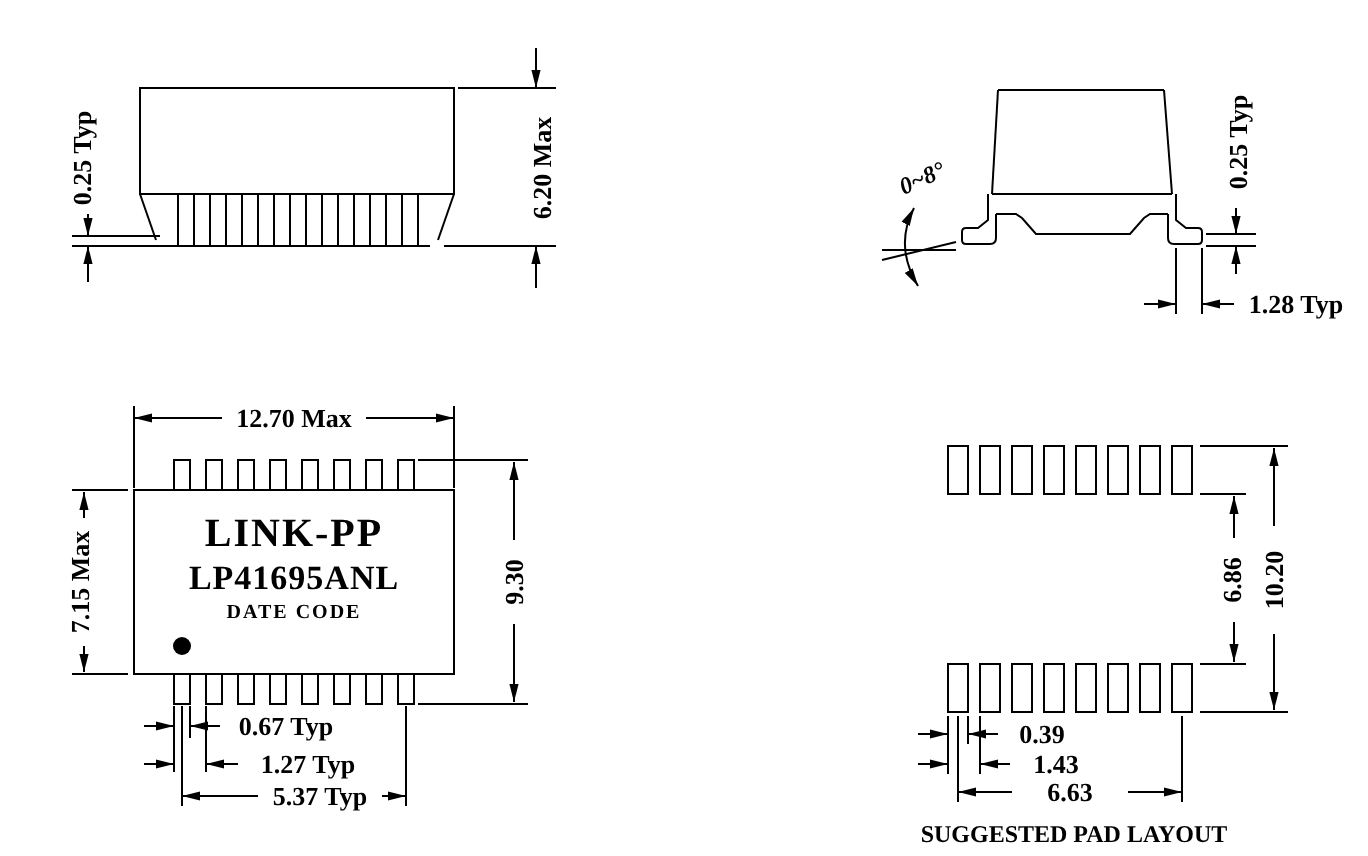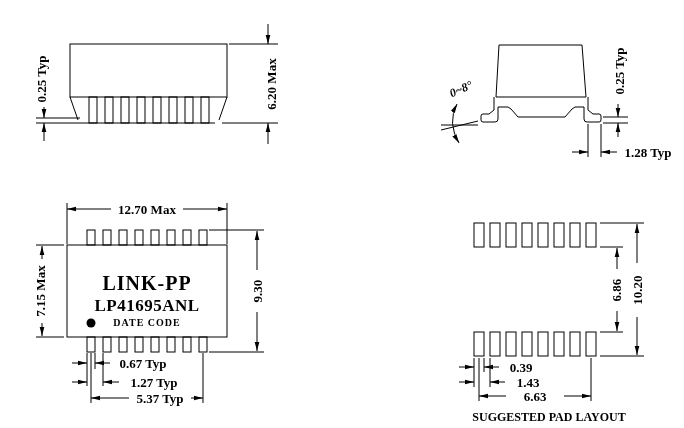--- a/index.html
+++ b/index.html
@@ -6,26 +6,26 @@
   .sheet{position:relative;width:684px;height:428px;background:#fff;overflow:hidden;
          font-family:"Liberation Serif",serif;color:#000;}
   .sheet svg{position:absolute;left:0;top:0;}
   svg path, svg rect, svg use, svg line{stroke:#000;stroke-width:1;fill:none;}
   svg .fill{fill:#000;stroke:none;}
   .t,.v,.a{position:absolute;font:bold 13px "Liberation Serif",serif;color:#000;
            white-space:nowrap;transform:translate(-50%,-50%);line-height:1;}
   .v{transform:translate(-50%,-50%) rotate(-90deg);}
   .a{transform:translate(-50%,-50%) rotate(-24deg);font-style:italic;font-size:12px;}
   .brand{position:absolute;transform:translate(-50%,-50%);white-space:nowrap;line-height:1;
-         font-family:"Liberation Serif",serif;font-weight:bold;margin-top:16px;}
+         font-family:"Liberation Serif",serif;font-weight:bold;}
   .brand.l1{font-size:20px;letter-spacing:1px;}
   .brand.l2{font-size:17px;letter-spacing:0.5px;}
   .brand.l3{font-size:10px;letter-spacing:1px;}
   .cap{position:absolute;transform:translate(-50%,-50%);font:bold 12px "Liberation Serif",serif;
-       white-space:nowrap;line-height:1;margin-left:12px;}
+       white-space:nowrap;line-height:1;}
 </style>
 </head>
 <body>
 
 <div class="sheet">
 <svg width="684" height="428" viewBox="0 0 684 428">
   <defs>
     <marker id="ar" orient="auto-start-reverse" markerUnits="userSpaceOnUse" markerWidth="10" markerHeight="8" refX="9" refY="4">
       <path class="fill" d="M0,1.7 L9,4 L0,6.3 Z"></path>
     </marker>

